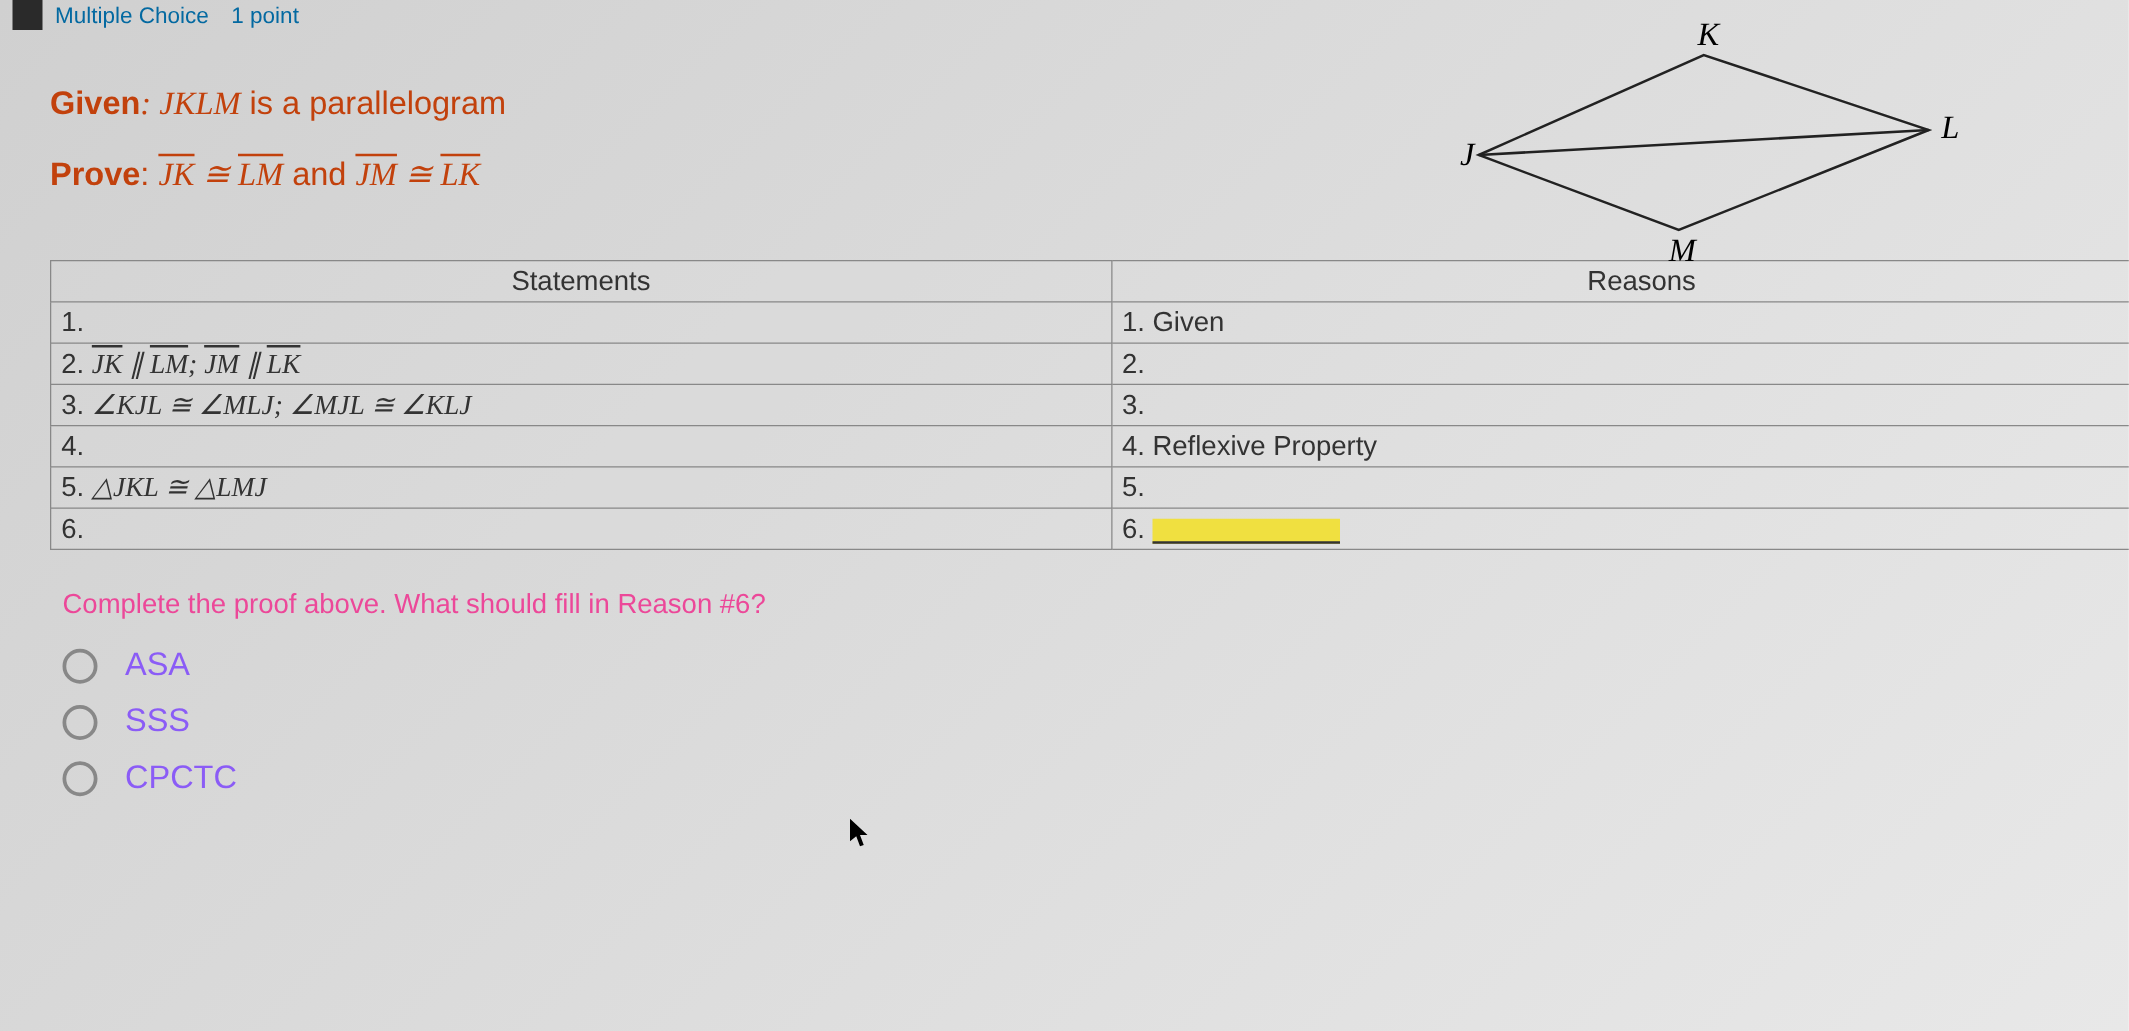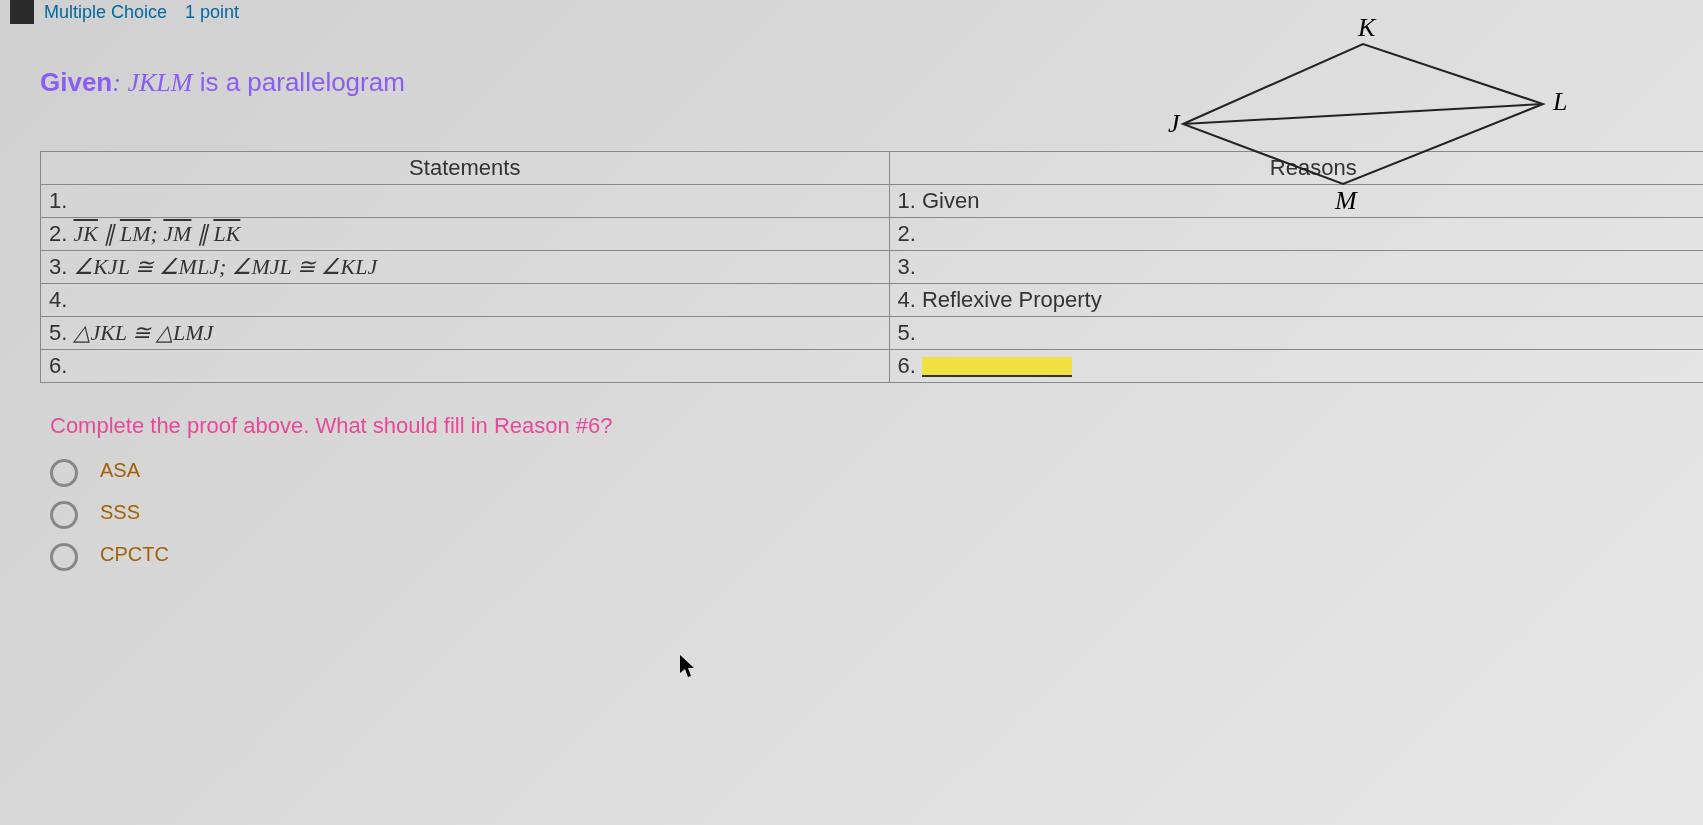--- a/index.html
+++ b/index.html
@@ -27,21 +27,21 @@
     }
     .question-type {
       margin-right: 18px;
     }
     .content {
       padding: 30px 40px 10px 40px;
       position: relative;
     }
     .given-prove {
       font-size: 26px;
-      color: #8b5cf6;
+      color: #c2410c;
       line-height: 2.2;
     }
     .given-prove b {
       font-weight: bold;
     }
     .overline {
       text-decoration: overline;
       font-style: italic;
     }
     .diagram {
@@ -82,24 +82,24 @@
     .question-text {
       margin: 20px 50px;
       font-size: 22px;
       color: #ec4899;
     }
     .options {
       margin: 0 50px;
     }
     .option {
       display: flex;
-      align-items: flex-start;
+      align-items: flex-end;
       margin: 14px 0;
-      font-size: 20px;
-      color: #a16207;
+      font-size: 26px;
+      color: #8b5cf6;
     }
     .radio {
       width: 22px;
       height: 22px;
       border: 3px solid #888;
       border-radius: 50%;
       margin-right: 22px;
       flex-shrink: 0;
     }
     .cursor {
@@ -120,20 +120,23 @@
 <div class="header">
   <div class="question-marker"></div>
   <span class="question-type">Multiple Choice</span>
   <span>1 point</span>
 </div>
 
 <div class="content">
   <div class="given-prove">
     <div>
       <b>Given</b><span class="math">: <span style="font-style:italic">JKLM</span></span> is a parallelogram
+    </div>
+    <div>
+      <b>Prove</b>: <span class="math"><span class="overline">JK</span> ≅ <span class="overline">LM</span></span> and <span class="math"><span class="overline">JM</span> ≅ <span class="overline">LK</span></span>
     </div>
   </div>
 
   <svg class="diagram" viewBox="0 0 440 200">
     <polygon points="40,110 220,30 400,90 200,170" fill="none" stroke="#222" stroke-width="2"></polygon>
     <line x1="40" y1="110" x2="400" y2="90" stroke="#222" stroke-width="2"></line>
     <text x="25" y="118" font-size="26" font-style="italic" font-family="serif">J</text>
     <text x="215" y="22" font-size="26" font-style="italic" font-family="serif">K</text>
     <text x="410" y="96" font-size="26" font-style="italic" font-family="serif">L</text>
     <text x="192" y="195" font-size="26" font-style="italic" font-family="serif">M</text>

